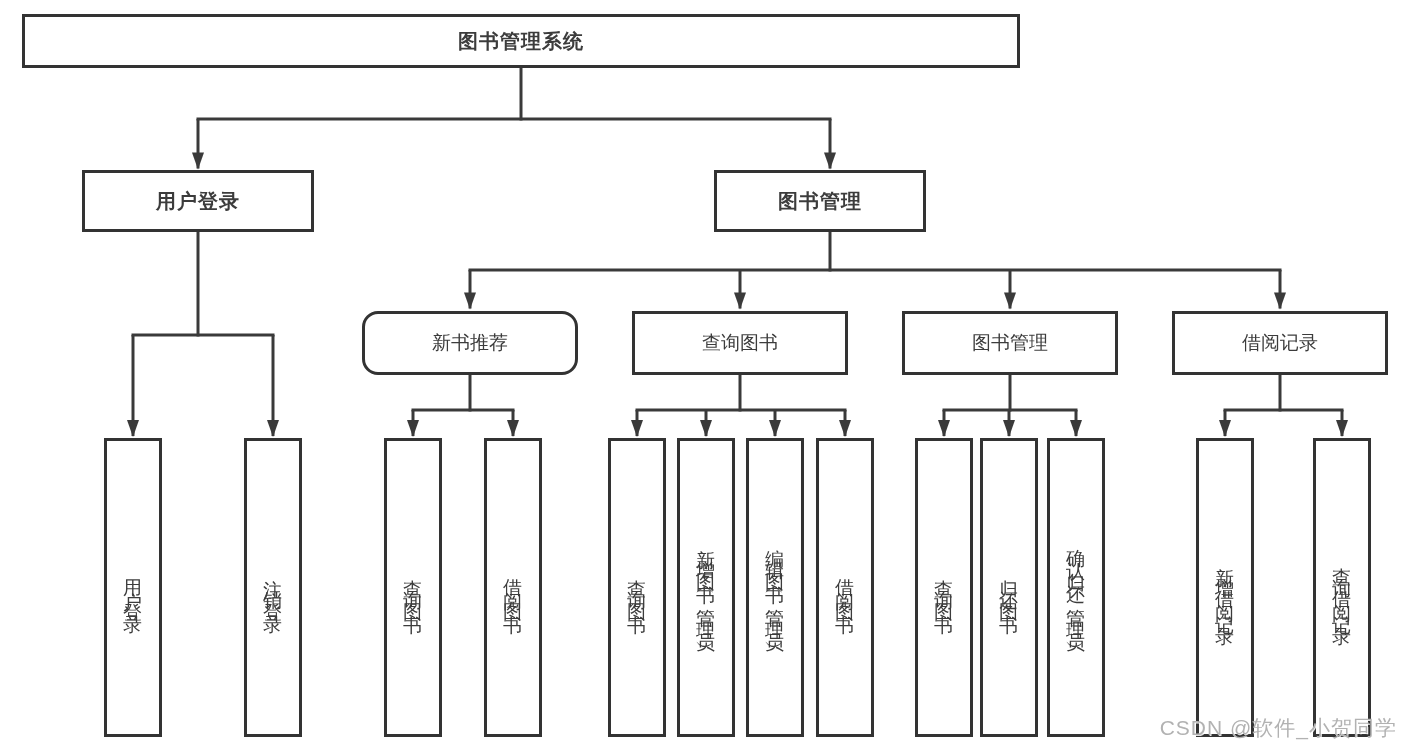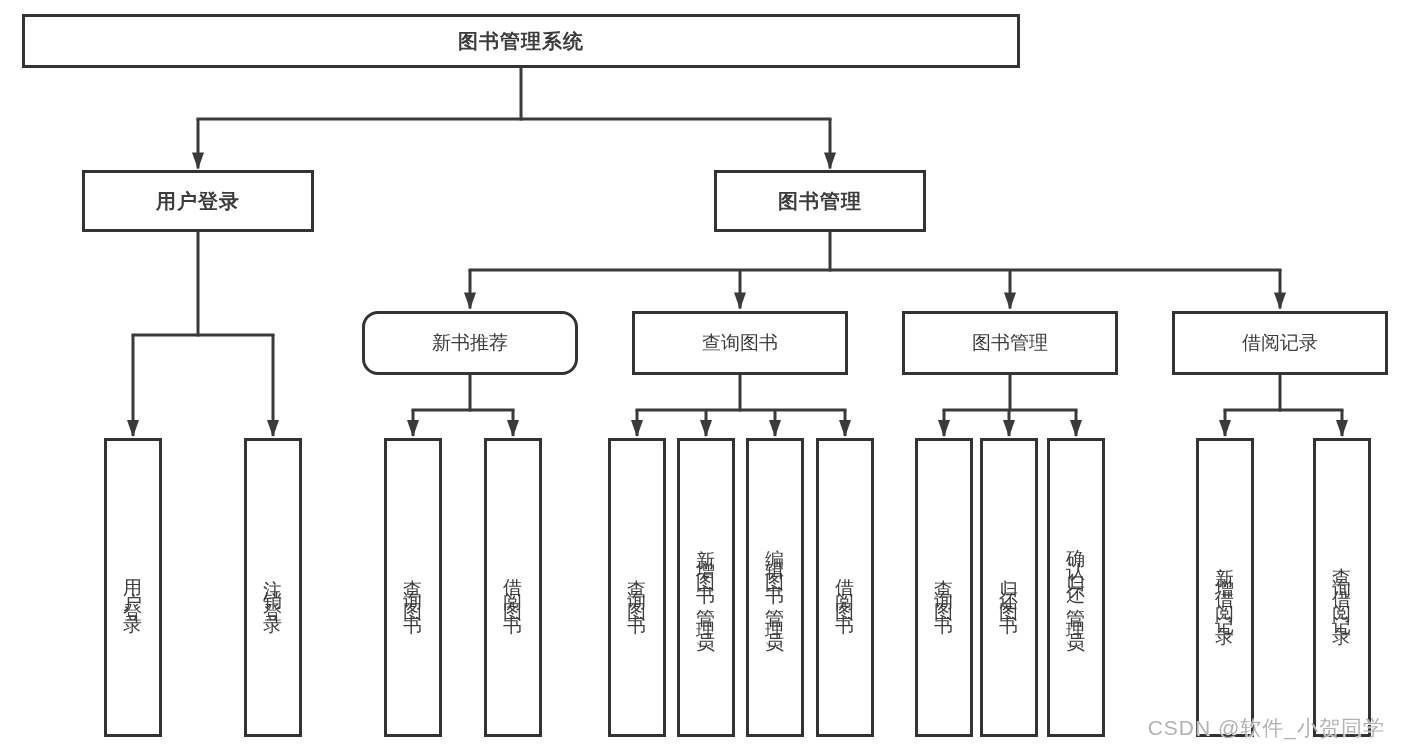--- a/index.html
+++ b/index.html
@@ -45,21 +45,21 @@
     writing-mode: vertical-rl;
     text-orientation: mixed;
     font-size: 19px;
     line-height: 1;
     letter-spacing: 12px;
     color: #3c3c3c;
     white-space: nowrap;
   }
   .watermark {
     position: absolute;
-    right: 20px;
+    right: 8px;
     bottom: 5px;
     font-size: 21px;
     color: #b2b2b2;
     letter-spacing: 1px;
     text-shadow: 1px 1px 0 rgba(255,255,255,0.85);
     z-index: 5;
   }
 </style>
 </head>
 <body>

